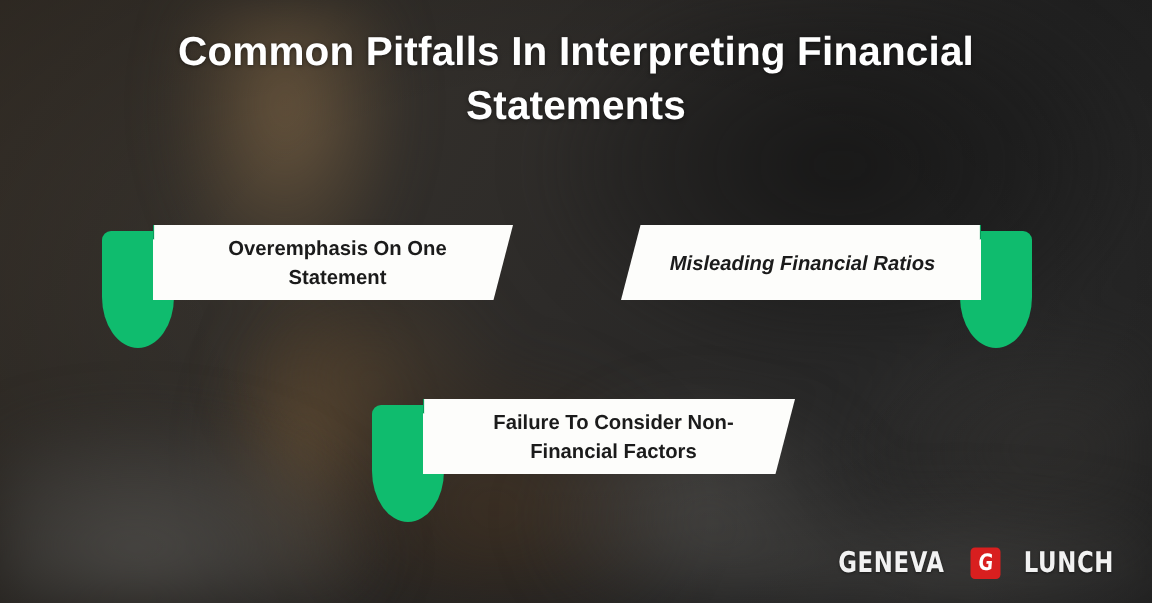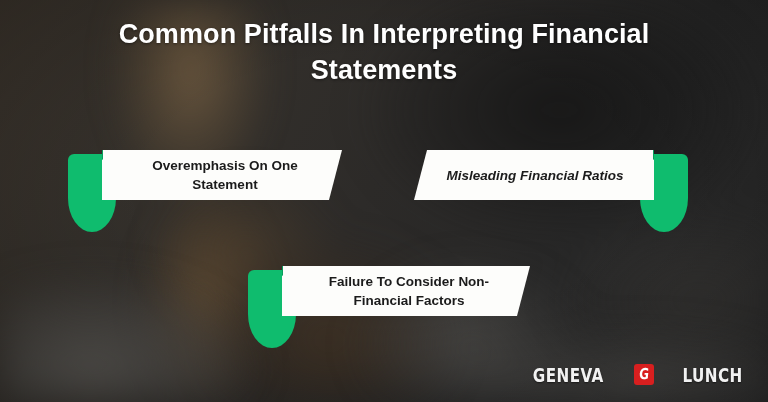--- a/index.html
+++ b/index.html
@@ -134,21 +134,22 @@
   #banner-2 .label { width: 240px; }
   #banner-3 { left: 248px; top: 266px; }
   #banner-3 .label { width: 248px; }
 
   
   .logo {
     position: absolute;
     right: 18px;
     bottom: 16px;
     display: flex;
-    gap: 21px;
+    align-items: center;
+    gap: 8px;
   }
   .logo-word {
     color: #f2f2f2;
     font-size: 19px;
     font-weight: 700;
     letter-spacing: 0.5px;
     font-family: "DejaVu Sans", sans-serif;
     transform: scaleX(0.80);
     transform-origin: center;
     text-shadow: 0 1px 2px rgba(0,0,0,0.5);

